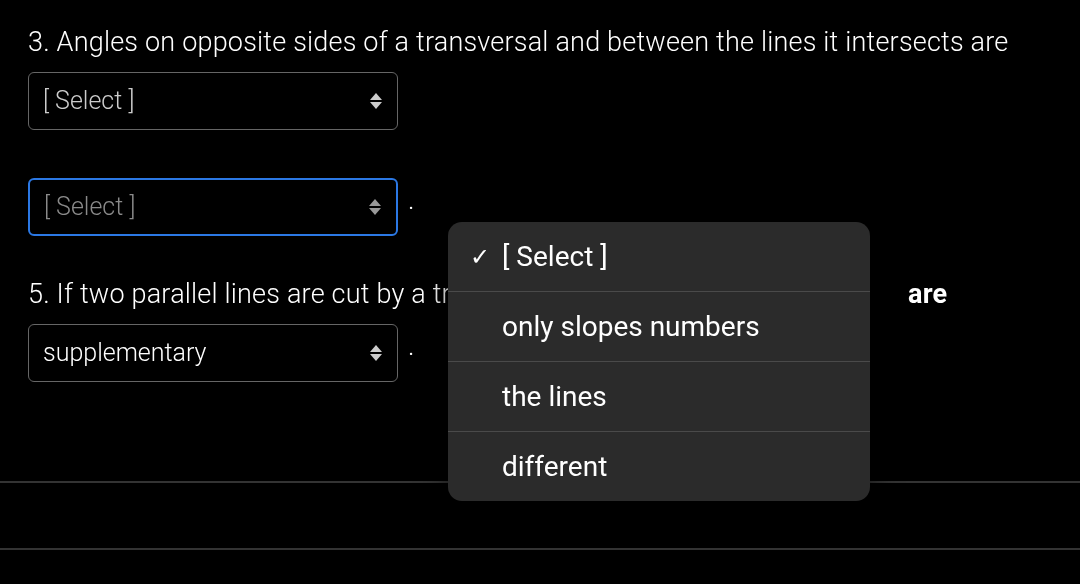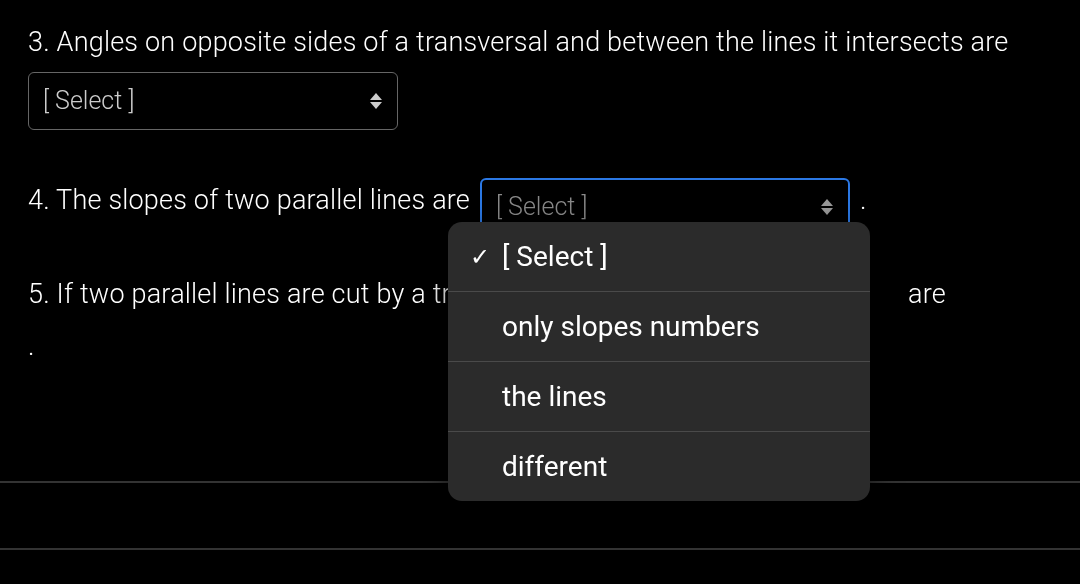--- a/index.html
+++ b/index.html
@@ -127,20 +127,21 @@
       background: #333;
     }
     .divider.d1 {
       top: 481px;
     }
     .divider.d2 {
       top: 548px;
     }
     .q5-hidden-trail {
       margin-left: 418px;
+      font-weight: bold;
     }
   </style>
 </head>
 <body>
 
 <div class="content">
 
   <div class="question">
     <div class="question-line">
       <span class="question-text">3.  Angles on opposite sides of a transversal and between the lines it intersects are</span>
@@ -155,21 +156,20 @@
           <svg viewBox="0 0 12 7">
               <path d="M0 0 L12 0 L6 7 Z"></path>
             </svg>
         </span>
       </div>
     </div>
   </div>
 
   <div class="question" style="margin-bottom:36px;">
     <div class="question-line">
-      <span class="question-text">4.  The slopes of two parallel lines are</span>
       <div class="select-box focused">
         <span class="select-label">[ Select ]</span>
         <span class="chevrons">
           <svg viewBox="0 0 12 7">
               <path d="M6 0 L12 7 L0 7 Z"></path>
             </svg>
           <svg viewBox="0 0 12 7">
               <path d="M0 0 L12 0 L6 7 Z"></path>
             </svg>
         </span>
@@ -177,20 +177,31 @@
       <span class="punct">.</span>
     </div>
   </div>
 
   <div class="question">
     <div class="question-line">
       <span class="question-text">5.  If two parallel lines are cut by a tran</span>
       <span class="question-text q5-hidden-trail">are</span>
     </div>
     <div class="question-line" style="margin-top:6px;">
+      <div class="select-box narrow">
+        <span class="select-label">supplementary</span>
+        <span class="chevrons">
+          <svg viewBox="0 0 12 7">
+              <path d="M6 0 L12 7 L0 7 Z"></path>
+            </svg>
+          <svg viewBox="0 0 12 7">
+              <path d="M0 0 L12 0 L6 7 Z"></path>
+            </svg>
+        </span>
+      </div>
       <span class="punct">.</span>
     </div>
   </div>
 
 </div>
 
 <div class="dropdown">
   <div class="dropdown-item">
     <span class="check">✓</span>
     <span class="option-label">[ Select ]</span>

